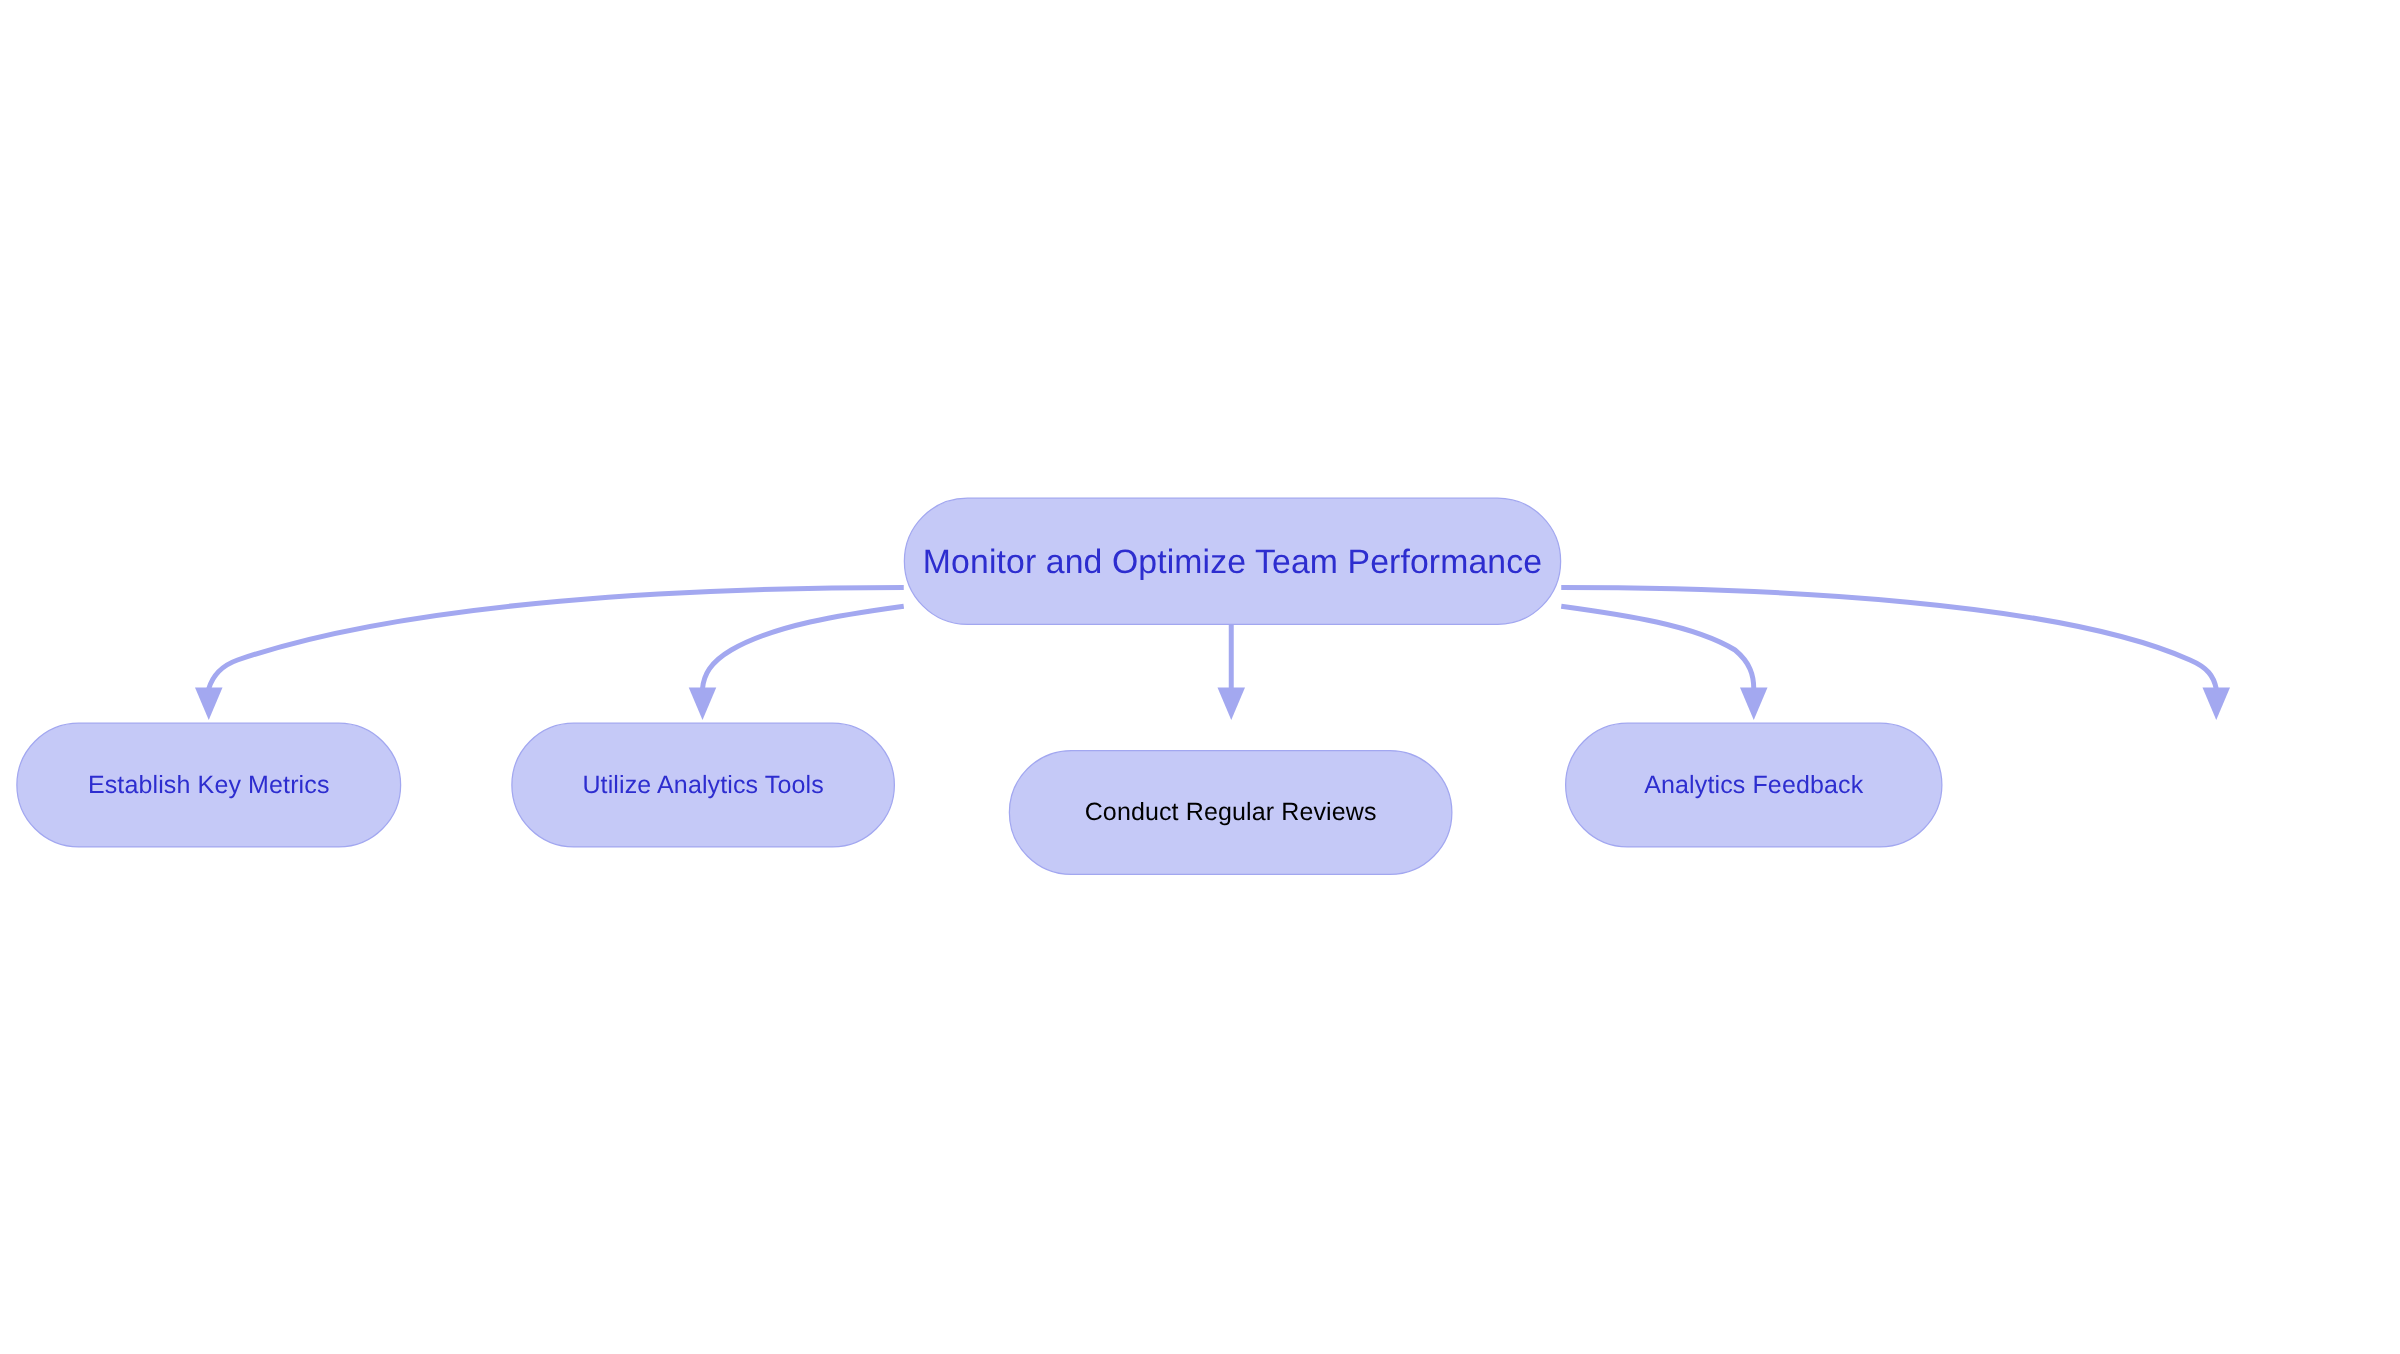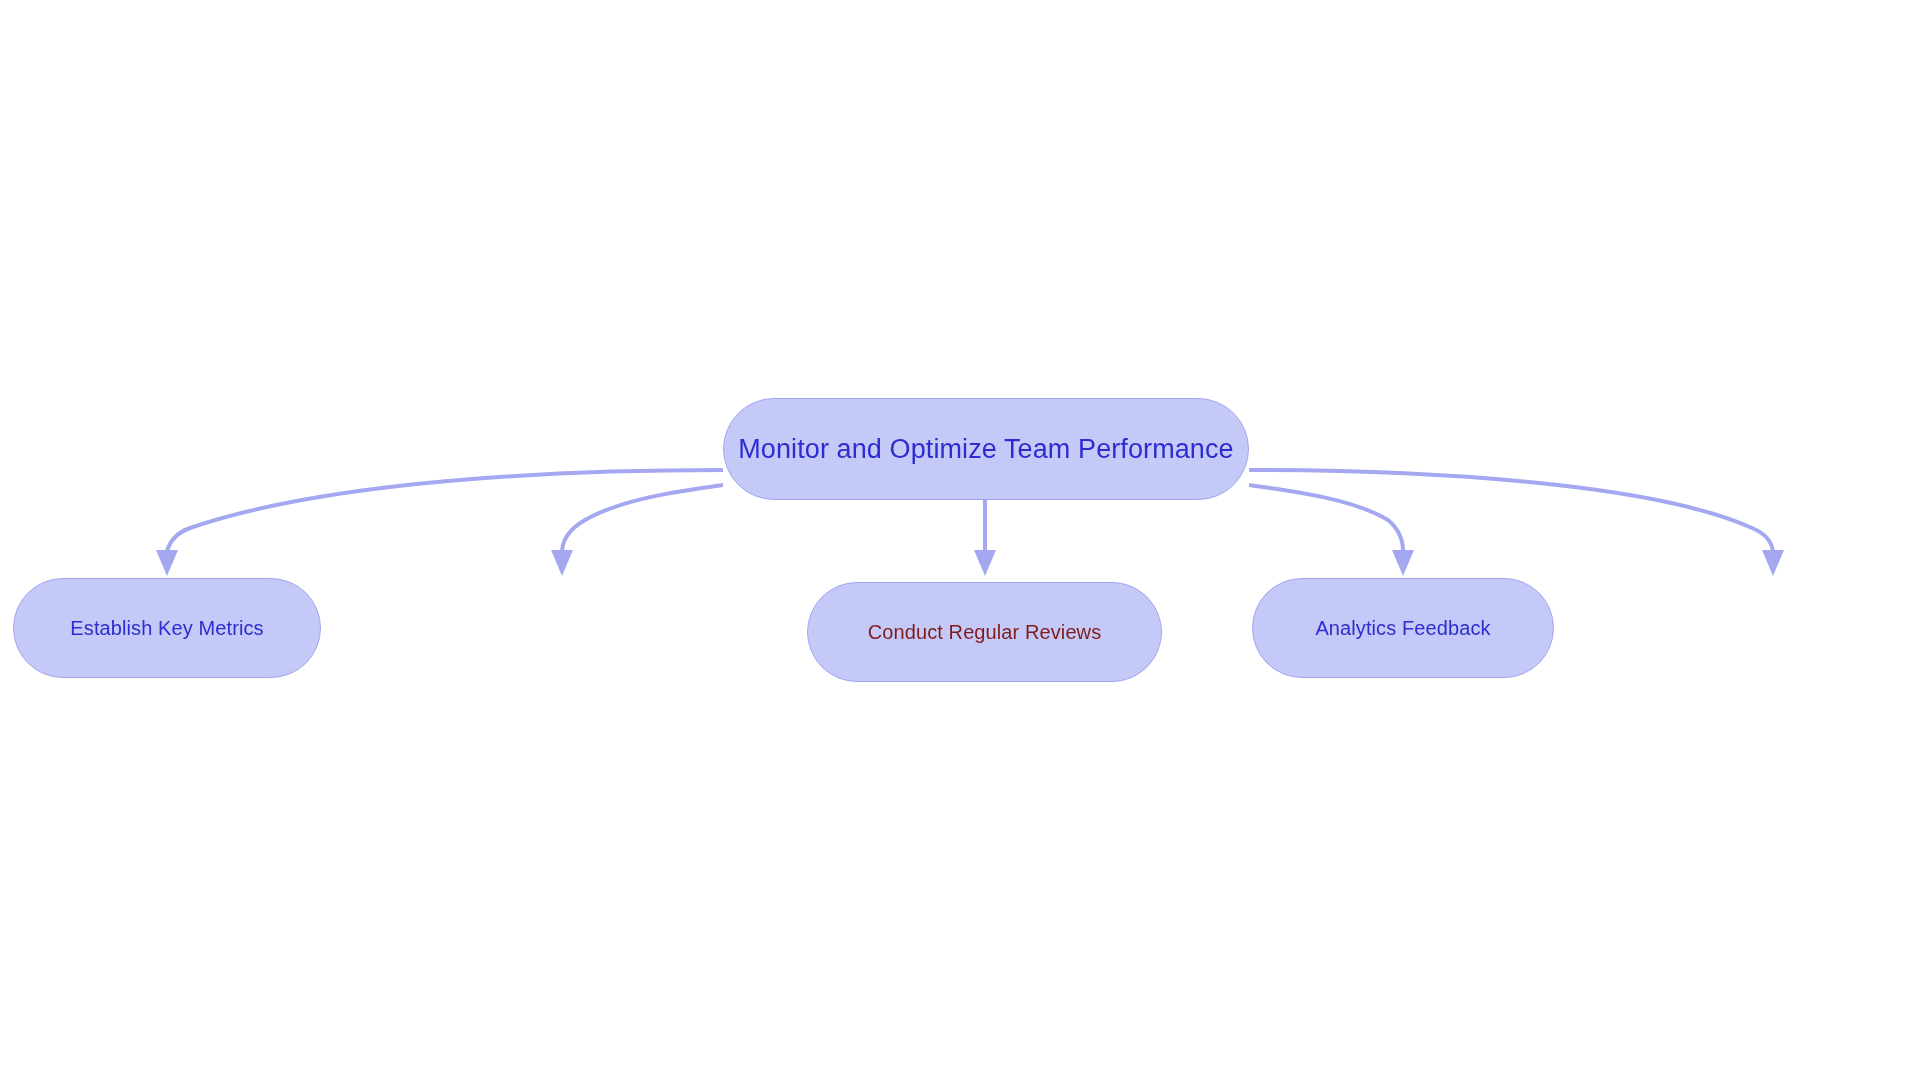--- a/index.html
+++ b/index.html
@@ -84,22 +84,25 @@
     </svg>
 
   <div class="node node-root" style="left: 723px; top: 398px; width: 526px; height: 102px; background: rgb(197, 201, 247); border-color: rgb(162, 167, 240); color: rgb(45, 45, 207);">
     <span class="node-label">Monitor and Optimize Team Performance</span>
   </div>
 
   <div class="node node-child" style="left: 13px; top: 578px; width: 308px; height: 100px; background: rgb(197, 201, 247); border-color: rgb(162, 167, 240); color: rgb(45, 45, 207);">
     <span class="node-label">Establish Key Metrics</span>
   </div>
 
+  <div class="node node-child" style="left: 409px; top: 578px; width: 307px; height: 100px; background: rgb(197, 201, 247); border-color: rgb(162, 167, 240); color: rgb(45, 45, 207);">
+    <span class="node-label">Utilize Analytics Tools</span>
+  </div>
 
-  <div class="node node-child" style="left: 807px; top: 582px; width: 355px; height: 100px; background: rgb(197, 201, 247); border-color: rgb(162, 167, 240); color: #7f1d1d;">
+  <div class="node node-child" style="left: 807px; top: 600px; width: 355px; height: 100px; background: rgb(197, 201, 247); border-color: rgb(162, 167, 240); color: #000000;">
     <span class="node-label">Conduct Regular Reviews</span>
   </div>
 
   <div class="node node-child" style="left: 1252px; top: 578px; width: 302px; height: 100px; background: rgb(197, 201, 247); border-color: rgb(162, 167, 240); color: rgb(45, 45, 207);">
     <span class="node-label">Analytics Feedback</span>
   </div>
 
 
 </div>
 

